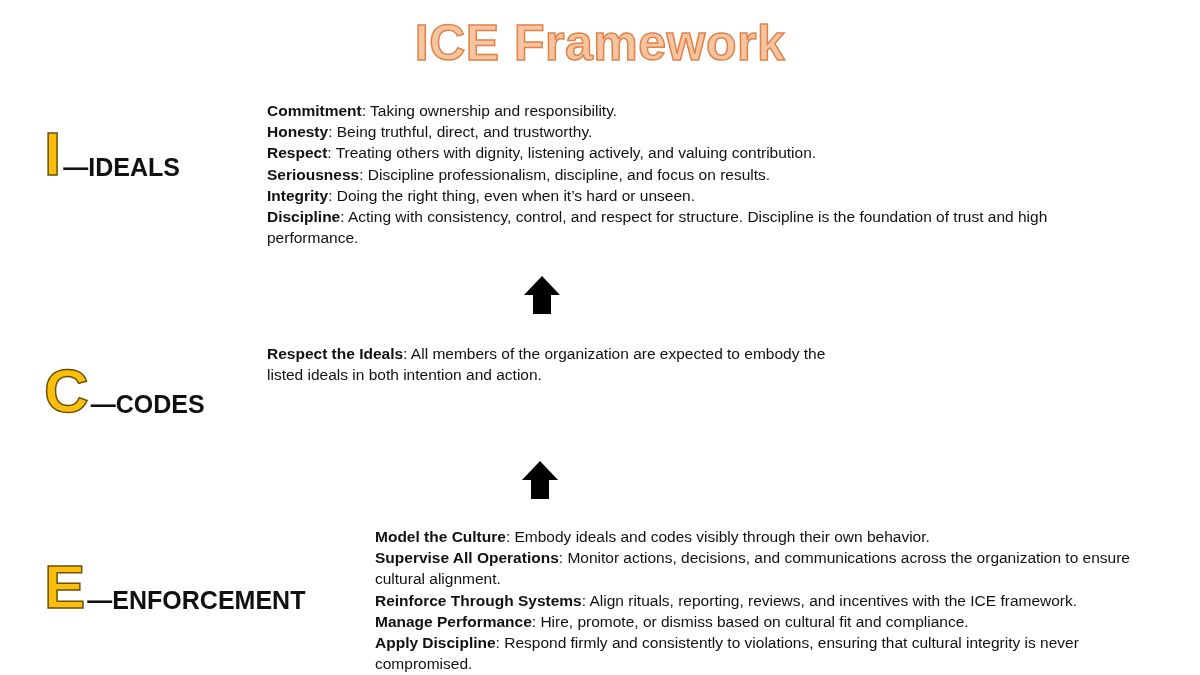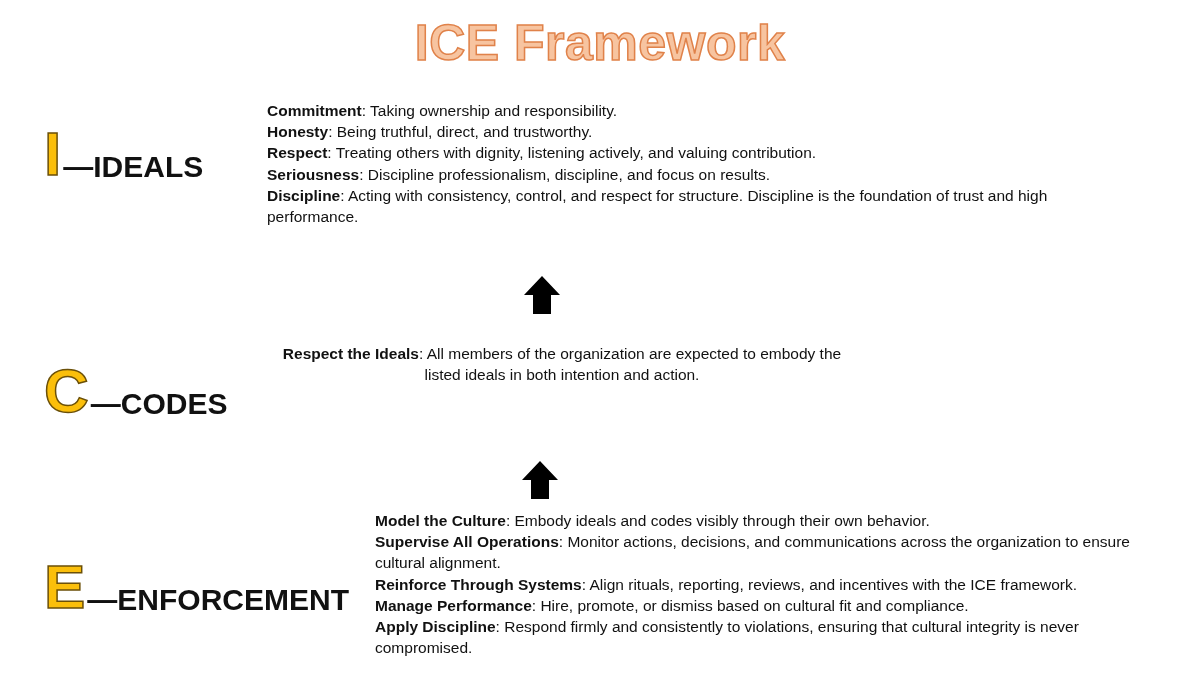--- a/index.html
+++ b/index.html
@@ -13,21 +13,21 @@
       color: #f7c4a0; -webkit-text-stroke: 1.5px #e0824a; letter-spacing: 0.5px;
     }
     .section-label {
       position: absolute; display: flex; align-items: flex-end;
       font-family: "Liberation Sans", sans-serif; font-weight: bold;
     }
     .big-letter {
       font-size: 62px; line-height: 58px; color: #fbbf0b;
       -webkit-text-stroke: 1.5px #6b5008; font-weight: bold;
     }
-    .label-text { font-size: 30px; line-height: 28px; color: #111; margin-left: 2px; margin-bottom: 2px; }
+    .label-text { font-size: 25px; line-height: 28px; color: #111; margin-left: 2px; margin-bottom: 2px; }
     .text-block {
       position: absolute; font-family: "Liberation Sans", sans-serif; font-size: 15.5px;
       line-height: 21.2px; color: #111;
     }
     .text-block p { margin: 0; }
     .text-block b { font-weight: bold; }
     .arrow { position: absolute; width: 40px; height: 40px; }
   </style>
 </head>
 <body>
@@ -36,42 +36,43 @@
 
 <div class="section-label" style="left:44px; top:125px;">
   <span class="big-letter">I</span>
   <span class="label-text">—IDEALS</span>
 </div>
 <div class="text-block" style="left:267px; top:100px; width:840px;">
   <p><b>Commitment</b><span>: Taking ownership and responsibility.</span></p>
   <p><b>Honesty</b><span>: Being truthful, direct, and trustworthy.</span></p>
   <p><b>Respect</b><span>: Treating others with dignity, listening actively, and valuing contribution.</span></p>
   <p><b>Seriousness</b><span>: Discipline professionalism, discipline, and focus on results.</span></p>
+  <p><b>Integrity</b><span>: Doing the right thing, even when it’s hard or unseen.</span></p>
   <p><b>Discipline</b><span>: Acting with consistency, control, and respect for structure. Discipline is the foundation of trust and high performance.</span></p>
 </div>
 
 <svg class="arrow" style="left:522px; top:275px;" viewBox="0 0 40 40">
   <polygon points="20,1 38,20 29,20 29,39 11,39 11,20 2,20" fill="#000"></polygon>
 </svg>
 
 <div class="section-label" style="left:44px; top:362px;">
   <span class="big-letter">C</span>
   <span class="label-text">—CODES</span>
 </div>
-<div class="text-block" style="left:267px; top:343px; width:590px;text-align:center;">
+<div class="text-block" style="left:267px; top:343px; width:590px;">
   <p><b>Respect the Ideals</b><span>: All members of the organization are expected to embody the listed ideals in both intention and action.</span></p>
 </div>
 
 <svg class="arrow" style="left:520px; top:460px;" viewBox="0 0 40 40">
   <polygon points="20,1 38,20 29,20 29,39 11,39 11,20 2,20" fill="#000"></polygon>
 </svg>
 
 <div class="section-label" style="left:44px; top:558px;">
   <span class="big-letter">E</span>
   <span class="label-text">—ENFORCEMENT</span>
 </div>
-<div class="text-block" style="left:375px; top:510px; width:785px;">
+<div class="text-block" style="left:375px; top:526px; width:785px;">
   <p><b>Model the Culture</b><span>: Embody ideals and codes visibly through their own behavior.</span></p>
   <p><b>Supervise All Operations</b><span>: Monitor actions, decisions, and communications across the organization to ensure cultural alignment.</span></p>
   <p><b>Reinforce Through Systems</b><span>: Align rituals, reporting, reviews, and incentives with the ICE framework.</span></p>
   <p><b>Manage Performance</b><span>: Hire, promote, or dismiss based on cultural fit and compliance.</span></p>
   <p><b>Apply Discipline</b><span>: Respond firmly and consistently to violations, ensuring that cultural integrity is never compromised.</span></p>
 </div>
 
 </body></html>

